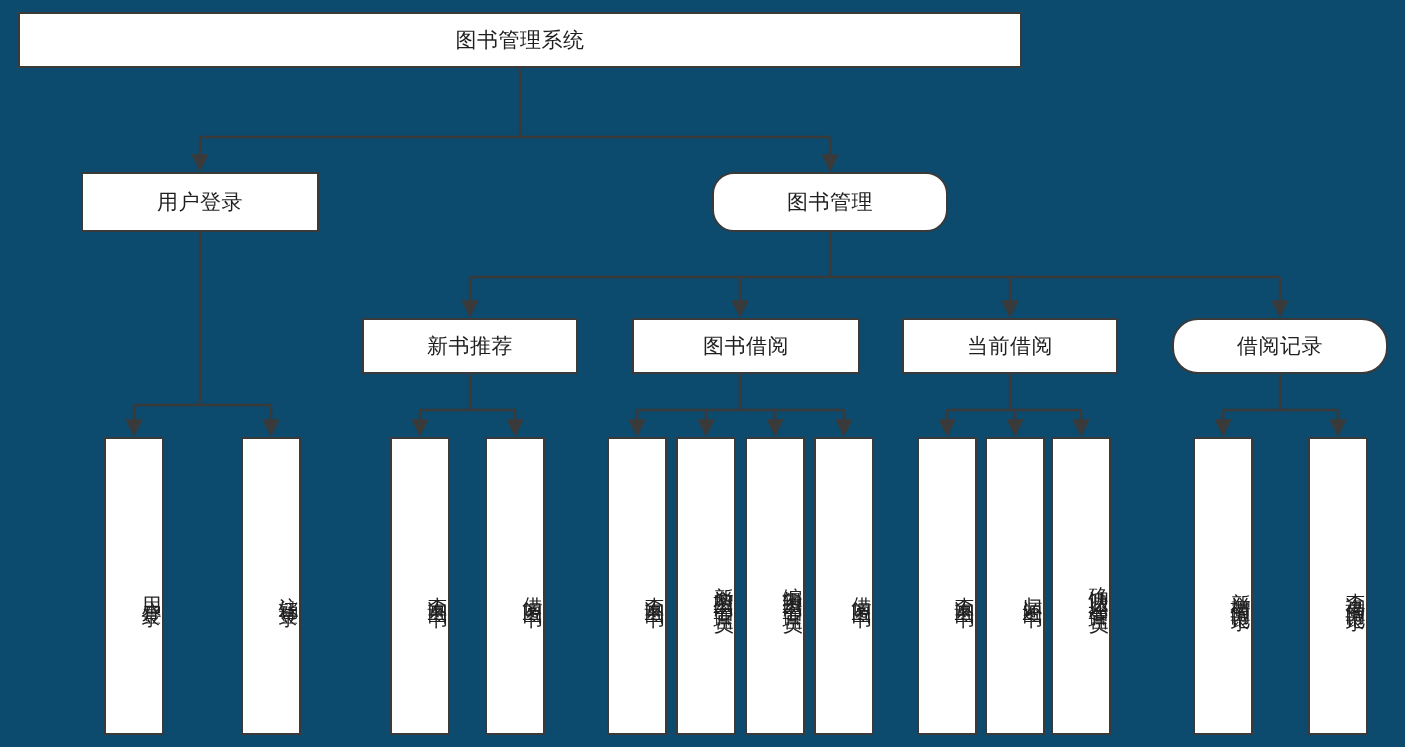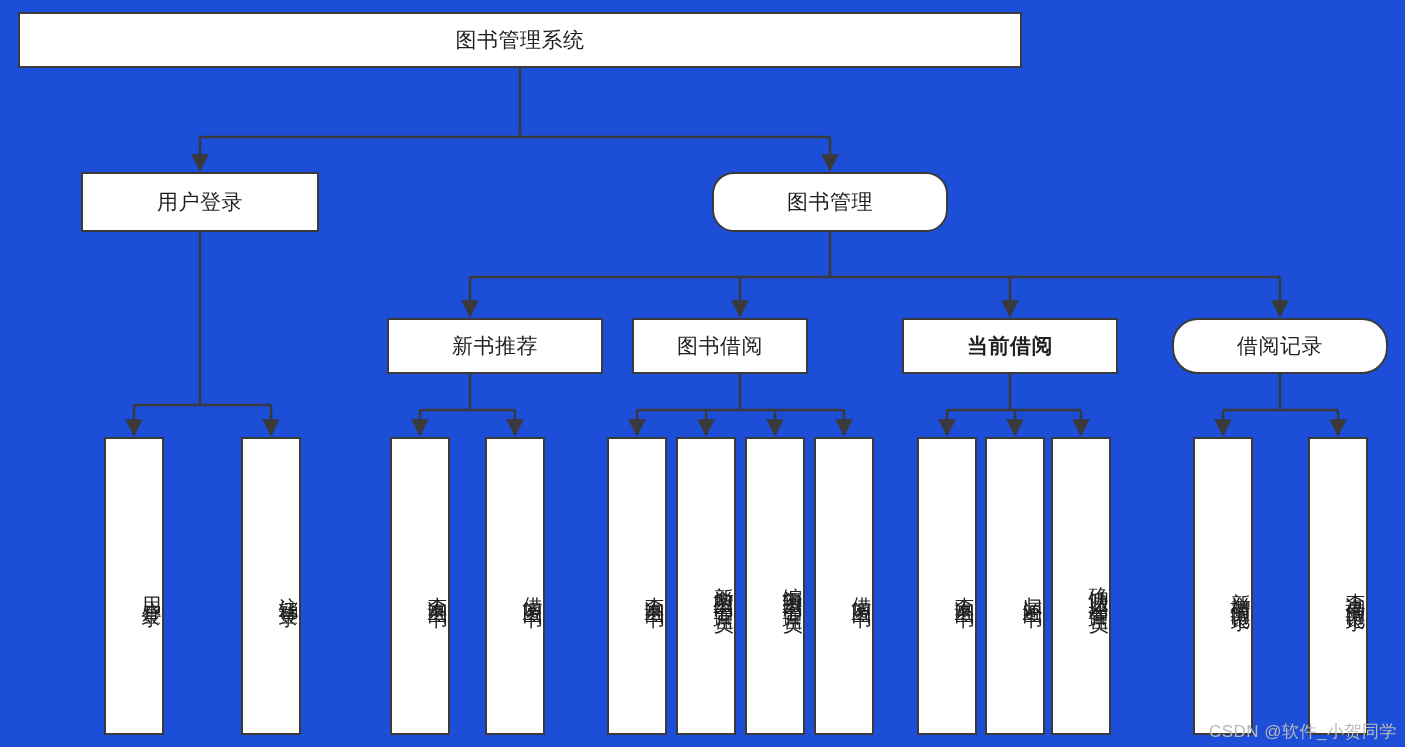--- a/index.html
+++ b/index.html
@@ -7,21 +7,21 @@
     padding: 0;
     background: #ffffff;
   }
   body {
     font-family: "Liberation Sans", "DejaVu Sans", sans-serif;
   }
   #canvas {
     position: relative;
     width: 1405px;
     height: 747px;
-    background: #1d4ed8;
+    background: #0c4a6e;
     overflow: hidden;
   }
   #diagram-svg {
     position: absolute;
     left: 0;
     top: 0;
     width: 1405px;
     height: 747px;
   }
   .node-box {
@@ -112,27 +112,27 @@
   <div id="node-layer">
       <div class="node-box node-h" style="left: 18px; top: 12px; width: 1004px; height: 56px;">
         <span>图书管理系统</span>
       </div>
       <div class="node-box node-h" style="left: 81px; top: 172px; width: 238px; height: 60px;">
         <span>用户登录</span>
       </div>
       <div class="node-box node-h" style="left: 712px; top: 172px; width: 236px; height: 60px; border-radius: 22px;">
         <span>图书管理</span>
       </div>
-      <div class="node-box node-h" style="left: 362px; top: 318px; width: 216px; height: 56px; margin-left: 25px;">
+      <div class="node-box node-h" style="left: 362px; top: 318px; width: 216px; height: 56px;">
         <span>新书推荐</span>
       </div>
-      <div class="node-box node-h" style="left: 632px; top: 318px; width: 176px; height: 56px;">
+      <div class="node-box node-h" style="left: 632px; top: 318px; width: 228px; height: 56px;">
         <span>图书借阅</span>
       </div>
-      <div class="node-box node-h" style="left: 902px; top: 318px; width: 216px; height: 56px; font-weight: bold;">
+      <div class="node-box node-h" style="left: 902px; top: 318px; width: 216px; height: 56px;">
         <span>当前借阅</span>
       </div>
       <div class="node-box node-h" style="left: 1172px; top: 318px; width: 216px; height: 56px; border-radius: 26px;">
         <span>借阅记录</span>
       </div>
       <div class="node-box node-v" style="left: 104px; top: 437px; width: 60px; height: 298px;">
         <span>用户登录</span>
       </div>
       <div class="node-box node-v" style="left: 241px; top: 437px; width: 60px; height: 298px;">
         <span>注销登录</span>
@@ -165,14 +165,13 @@
         <span>确认归还（管理员）</span>
       </div>
       <div class="node-box node-v" style="left: 1193px; top: 437px; width: 60px; height: 298px;">
         <span>新增借阅记录</span>
       </div>
       <div class="node-box node-v" style="left: 1308px; top: 437px; width: 60px; height: 298px;">
         <span>查询借阅记录</span>
       </div>
     </div>
 
-  <div class="watermark">CSDN @软件_小贺同学</div>
 </div>
 
 </body></html>

